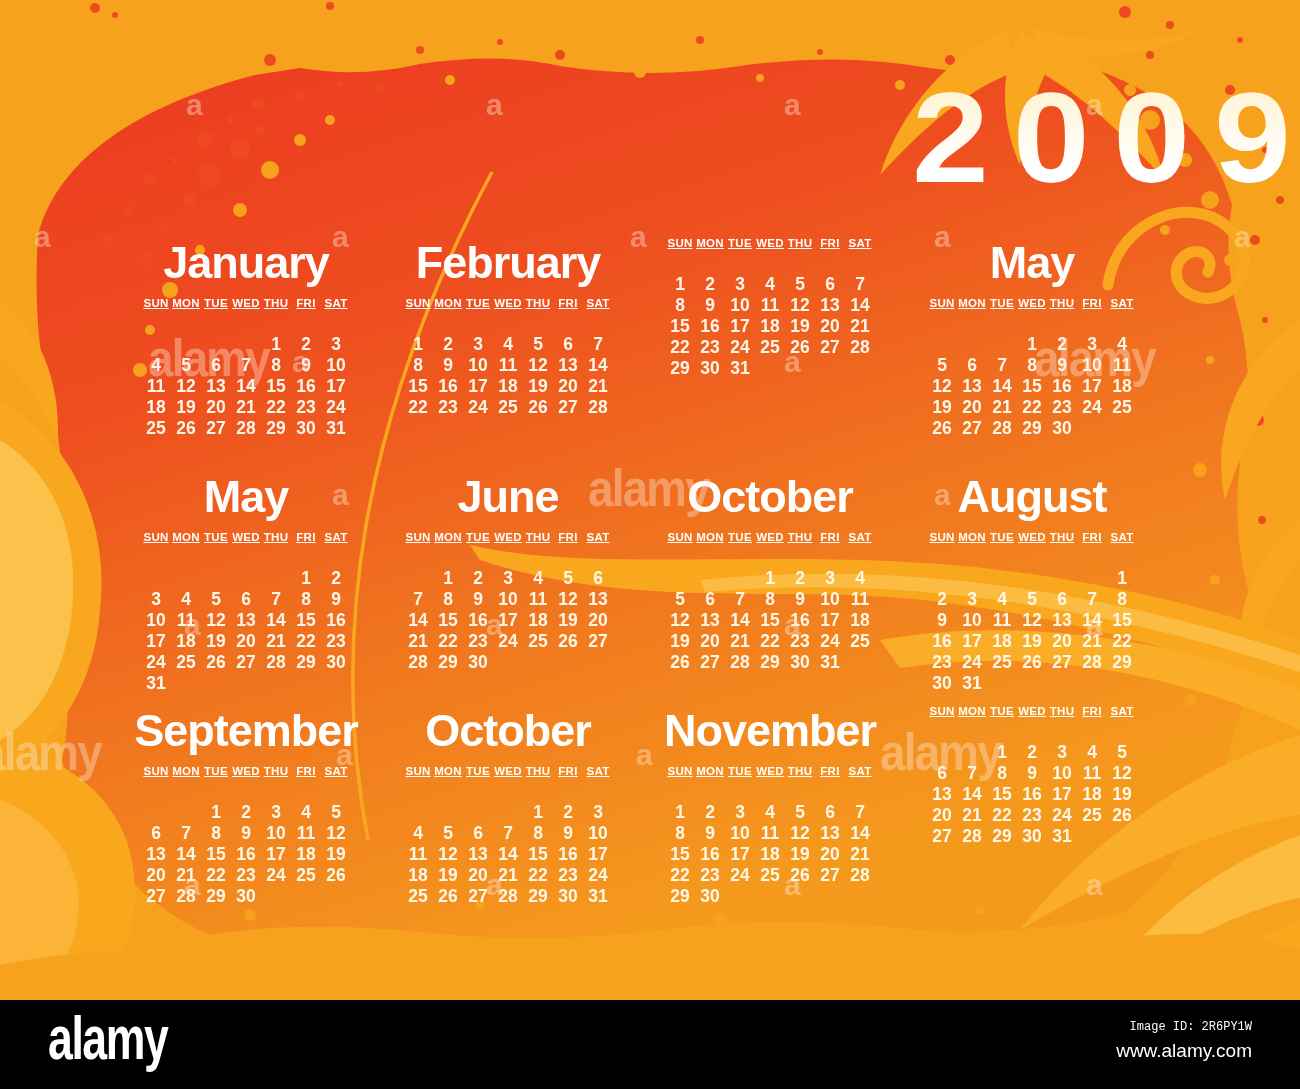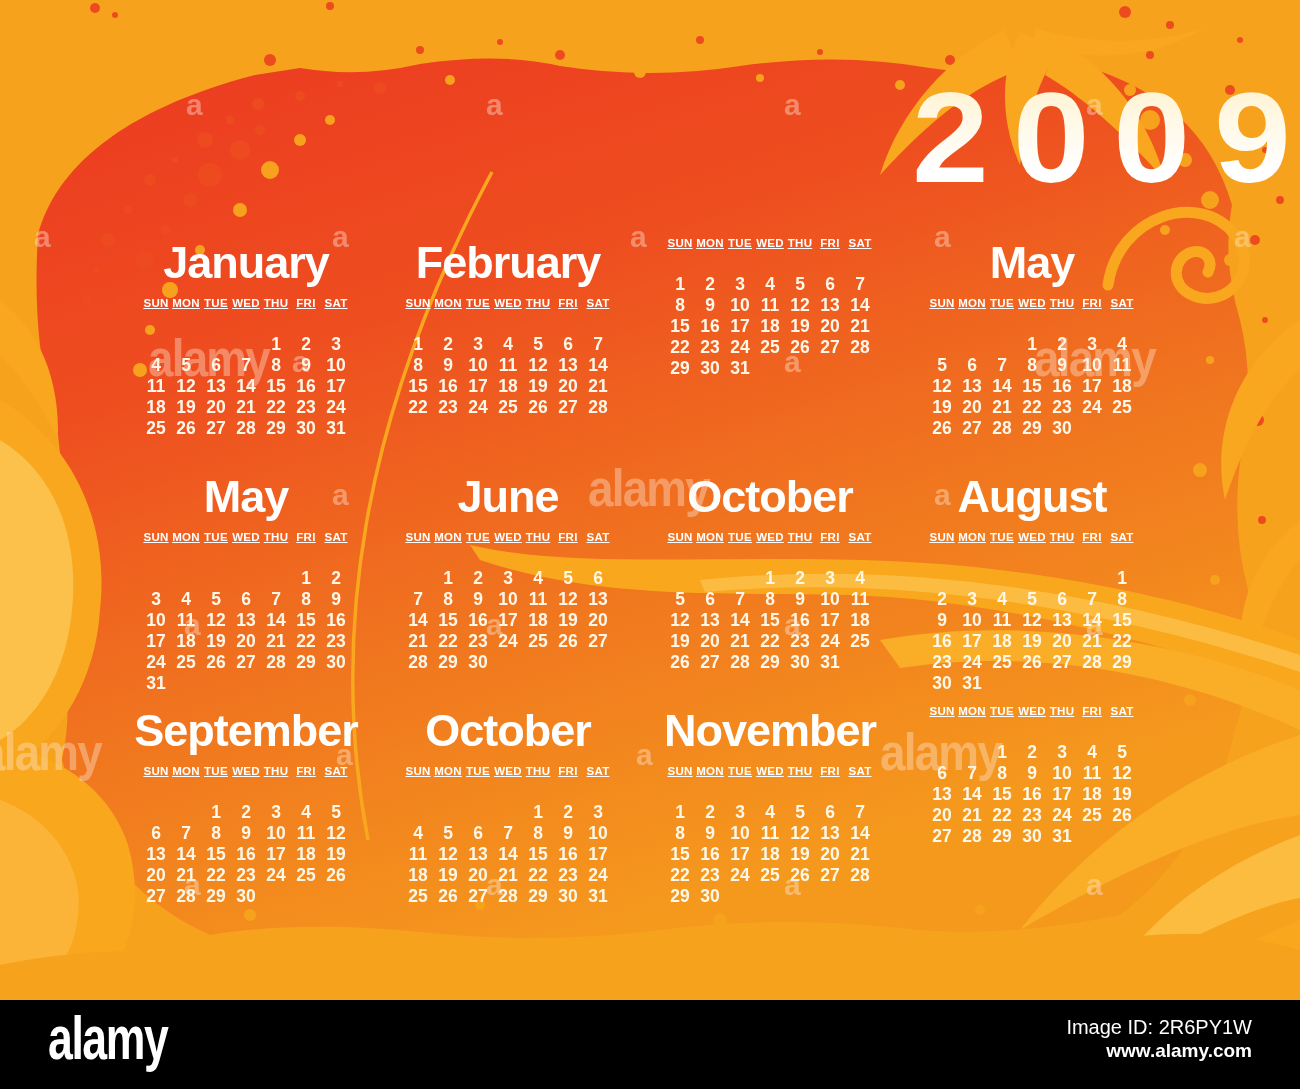--- a/index.html
+++ b/index.html
@@ -44,22 +44,22 @@
   
   .footer{
     position:absolute;left:0;bottom:0;width:1300px;height:89px;
     background:var(--footer-black,#000000);color:var(--footer-text-white,#FFFFFF);
   }
   .footer .logo{
     position:absolute;left:48px;top:8px;font-size:62px;font-weight:bold;letter-spacing:-2px;
     transform:scaleX(.72);transform-origin:left top;line-height:60px;
   }
   .footer .meta{position:absolute;right:48px;top:16px;text-align:right;}
-  .footer .image-id{font-size:20px;line-height:22px;}
-  .footer .website{font-size:19px;font-weight:bold;line-height:26px;margin-left:32px;}
+  .footer .image-id{font-size:12px;line-height:22px;font-family:Liberation Mono, monospace;}
+  .footer .website{font-size:19px;font-weight:normal;line-height:26px;margin-left:32px;}
 </style>
 </head>
 <body>
 
 <svg class="art" width="1300" height="1000" viewBox="0 0 1300 1000">
   <defs>
     <linearGradient id="redGrad" x1="0" y1="0" x2="0.45" y2="1">
       <stop offset="0" stop-color="#EC3921"></stop>
       <stop offset="0.35" stop-color="#EE4E1F"></stop>
       <stop offset="0.65" stop-color="#F0731F"></stop>

